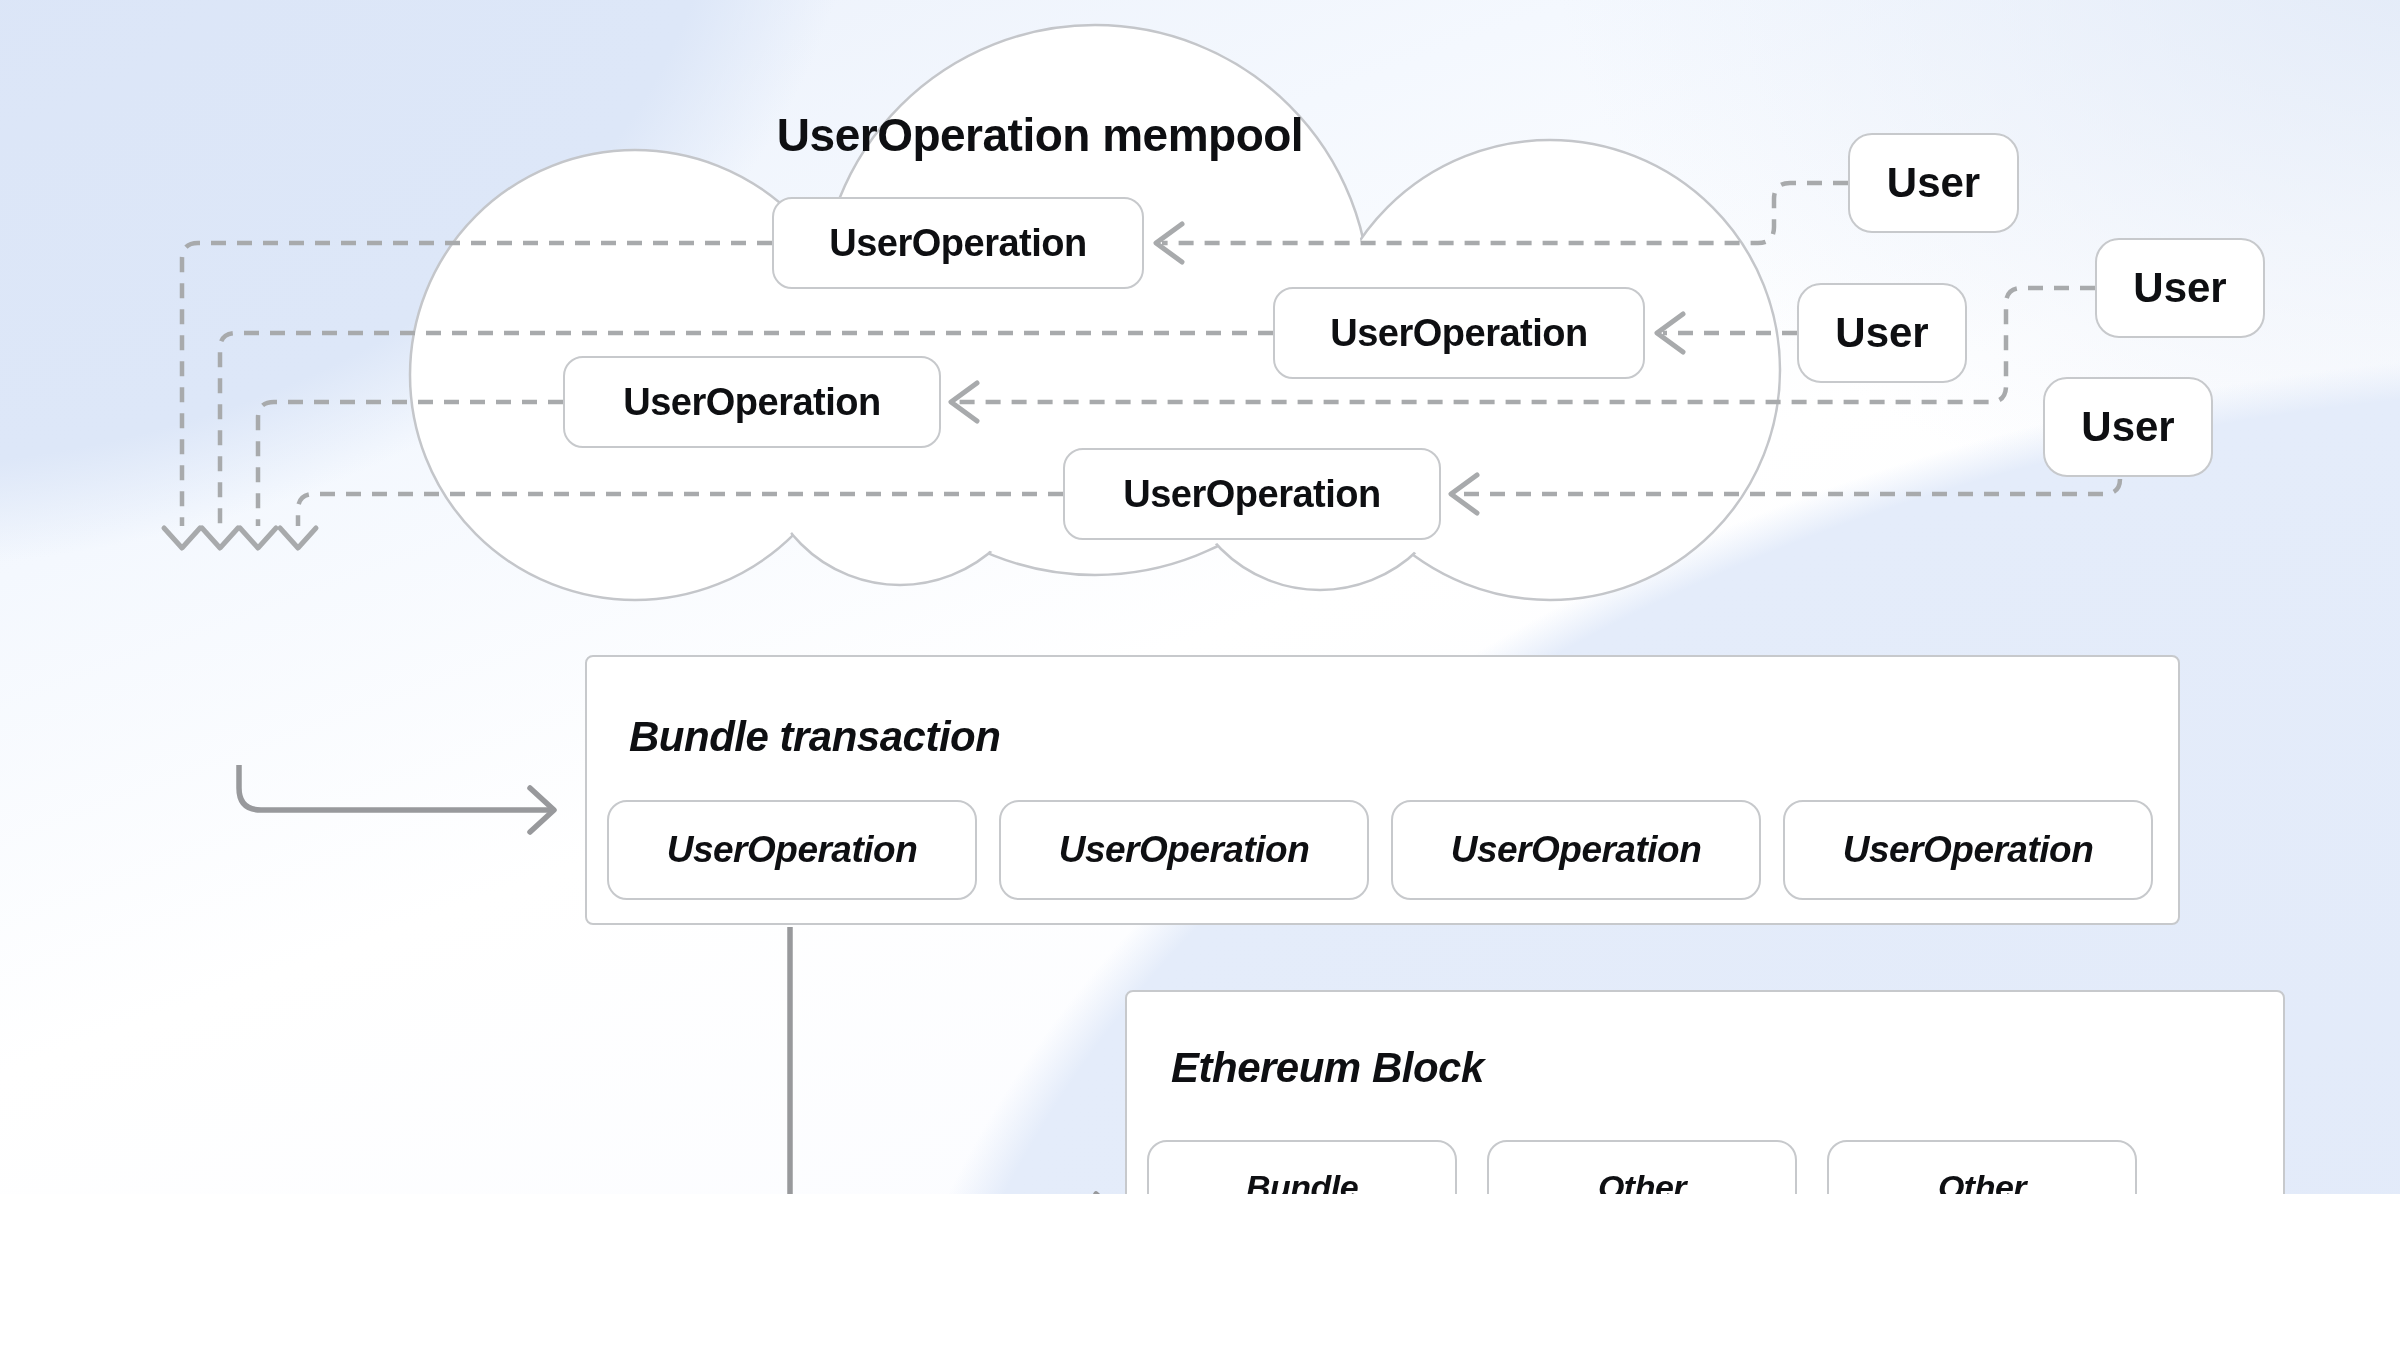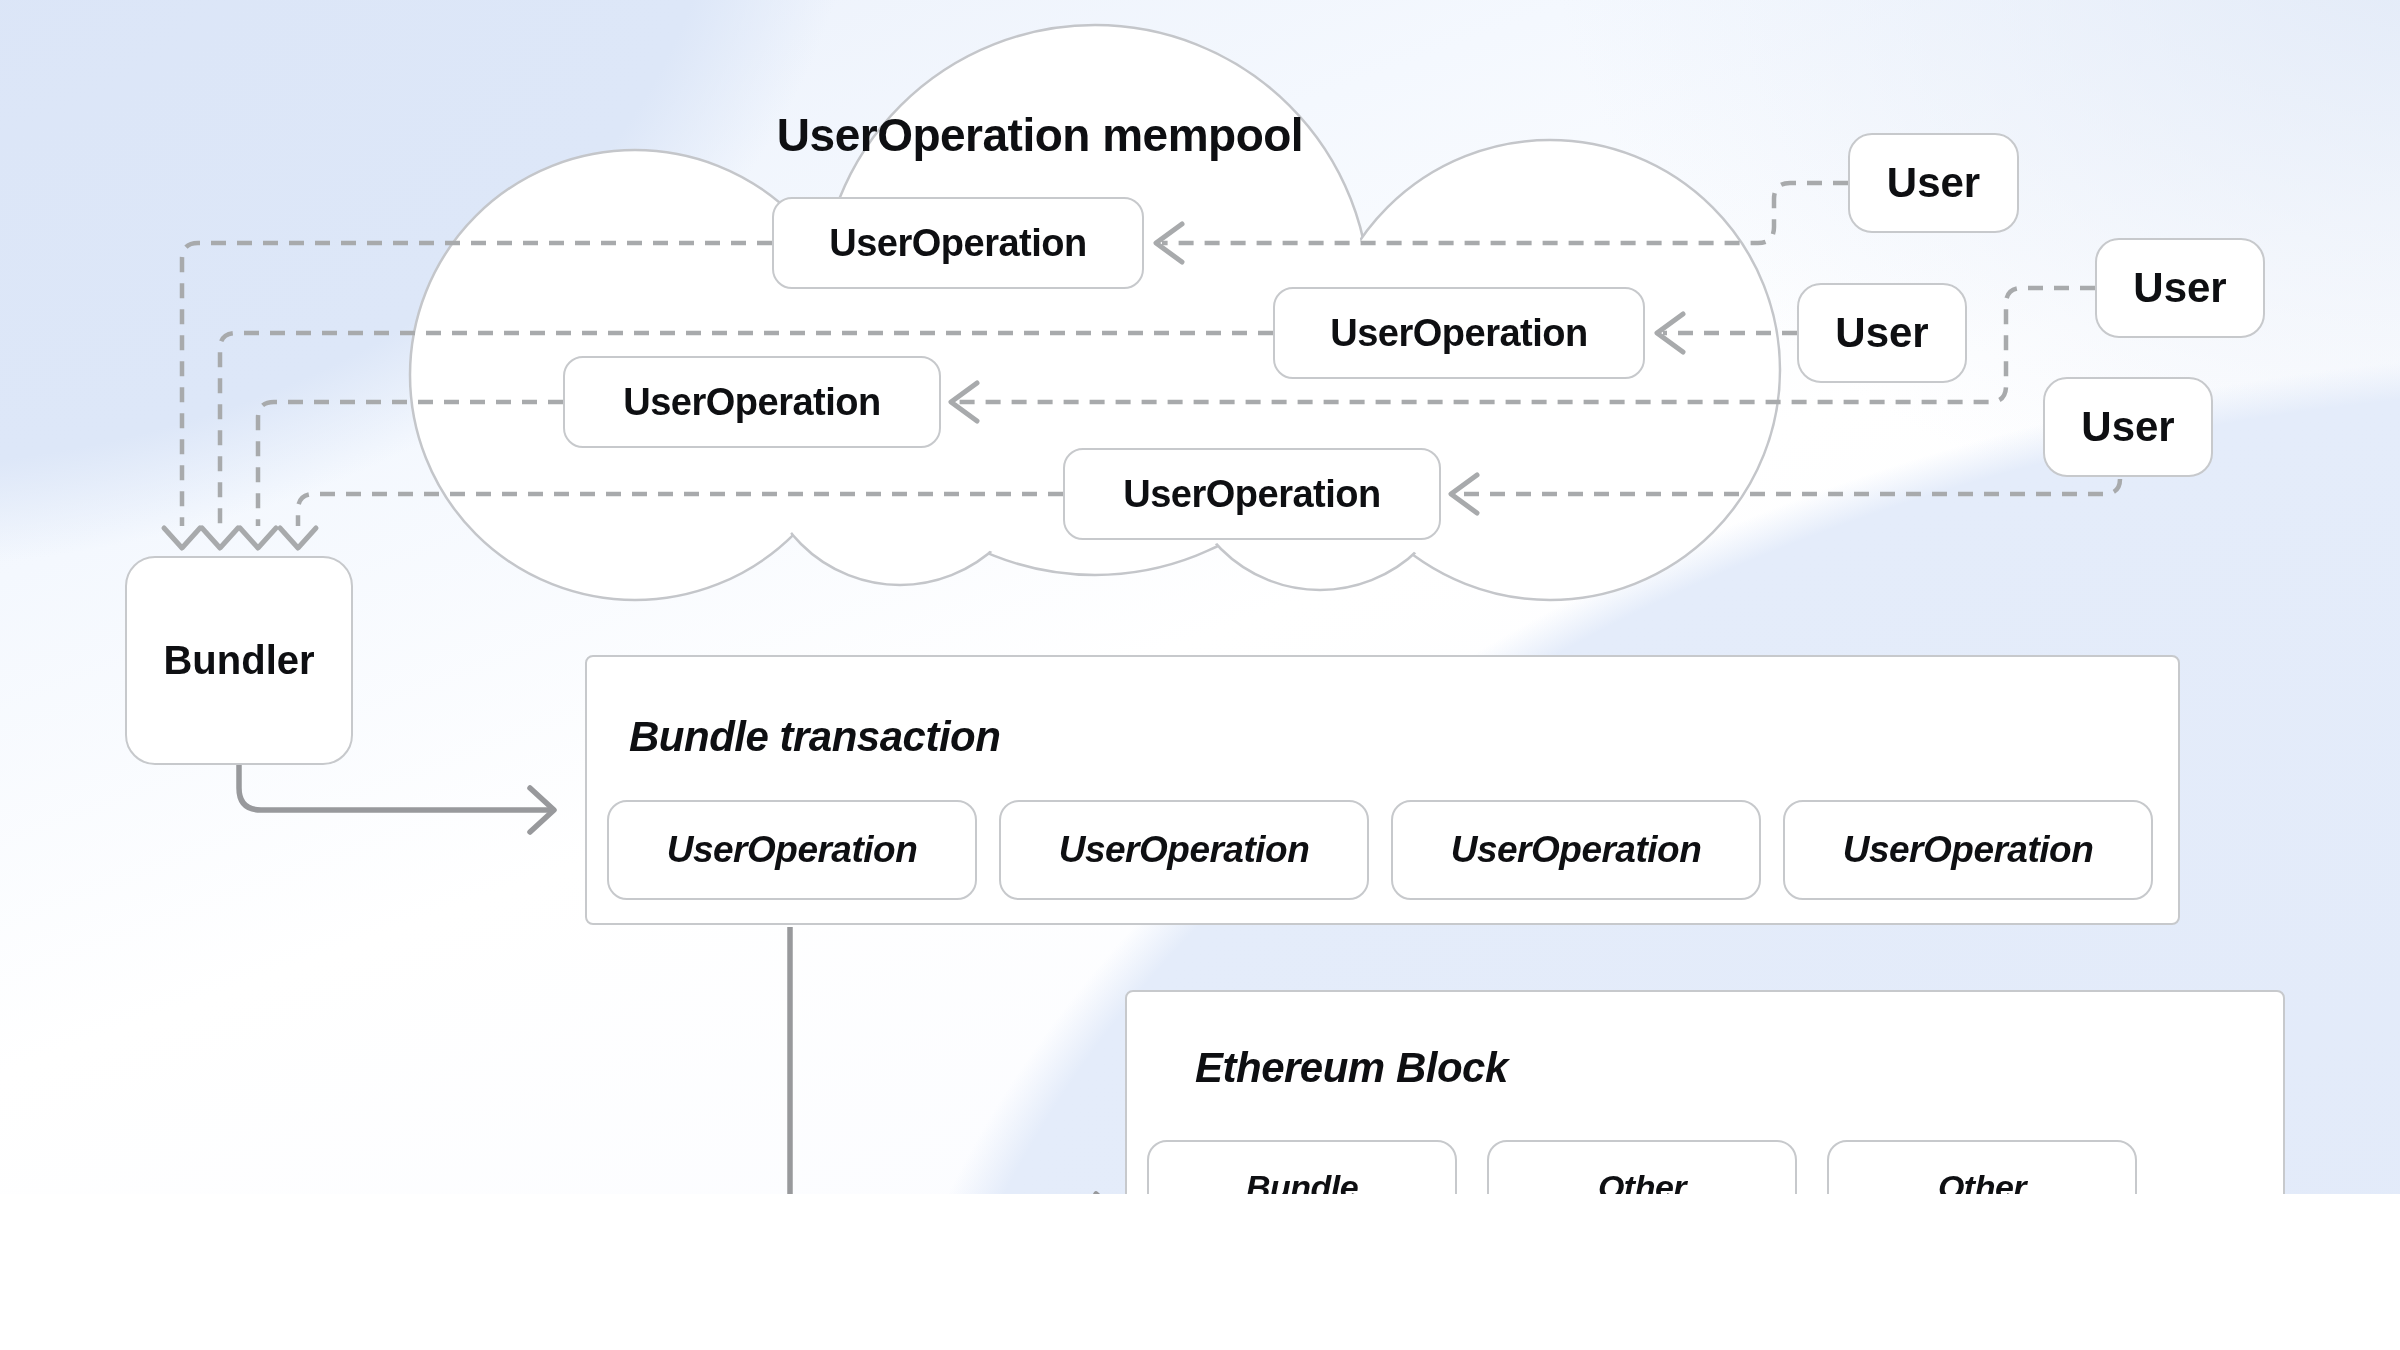--- a/index.html
+++ b/index.html
@@ -123,31 +123,30 @@
   <div class="node uo-node" style="left:772px;top:197px;width:372px;height:92px;">UserOperation</div>
   <div class="node uo-node" style="left:1273px;top:287px;width:372px;height:92px;">UserOperation</div>
   <div class="node uo-node" style="left:563px;top:356px;width:378px;height:92px;">UserOperation</div>
   <div class="node uo-node" style="left:1063px;top:448px;width:378px;height:92px;">UserOperation</div>
 
   <div class="node user-node" style="left:1848px;top:133px;width:171px;height:100px;">User</div>
   <div class="node user-node" style="left:1797px;top:283px;width:170px;height:100px;">User</div>
   <div class="node user-node" style="left:2095px;top:238px;width:170px;height:100px;">User</div>
   <div class="node user-node" style="left:2043px;top:377px;width:170px;height:100px;">User</div>
 
-  <div class="node bundler-node" style="left:125px;top:556px;width:228px;height:209px;">Bundler</div>
 
   <div class="container-node" style="left:585px;top:655px;width:1595px;height:270px;">
     <div class="container-title" style="left:42px;top:56px;">Bundle transaction</div>
     <div class="inner-node" style="left:20px;top:143px;width:370px;height:100px;">UserOperation</div>
     <div class="inner-node" style="left:412px;top:143px;width:370px;height:100px;">UserOperation</div>
     <div class="inner-node" style="left:804px;top:143px;width:370px;height:100px;">UserOperation</div>
     <div class="inner-node" style="left:1196px;top:143px;width:370px;height:100px;">UserOperation</div>
   </div>
 
   <div class="container-node" style="left:1125px;top:990px;width:1160px;height:315px;">
-    <div class="container-title" style="left:44px;top:52px;margin-left:24px;">Ethereum Block</div>
+    <div class="container-title" style="left:44px;top:52px;">Ethereum Block</div>
     <div class="inner-node tx-node" style="left:20px;top:148px;width:310px;height:145px;">Bundle transaction</div>
     <div class="inner-node tx-node" style="left:360px;top:148px;width:310px;height:145px;">Other transaction</div>
     <div class="inner-node tx-node" style="left:700px;top:148px;width:310px;height:145px;">Other transaction</div>
     <div class="ellipsis-node" style="left:1020px;top:148px;width:120px;height:145px;">...</div>
   </div>
 
 </div>
 
 </body></html>

